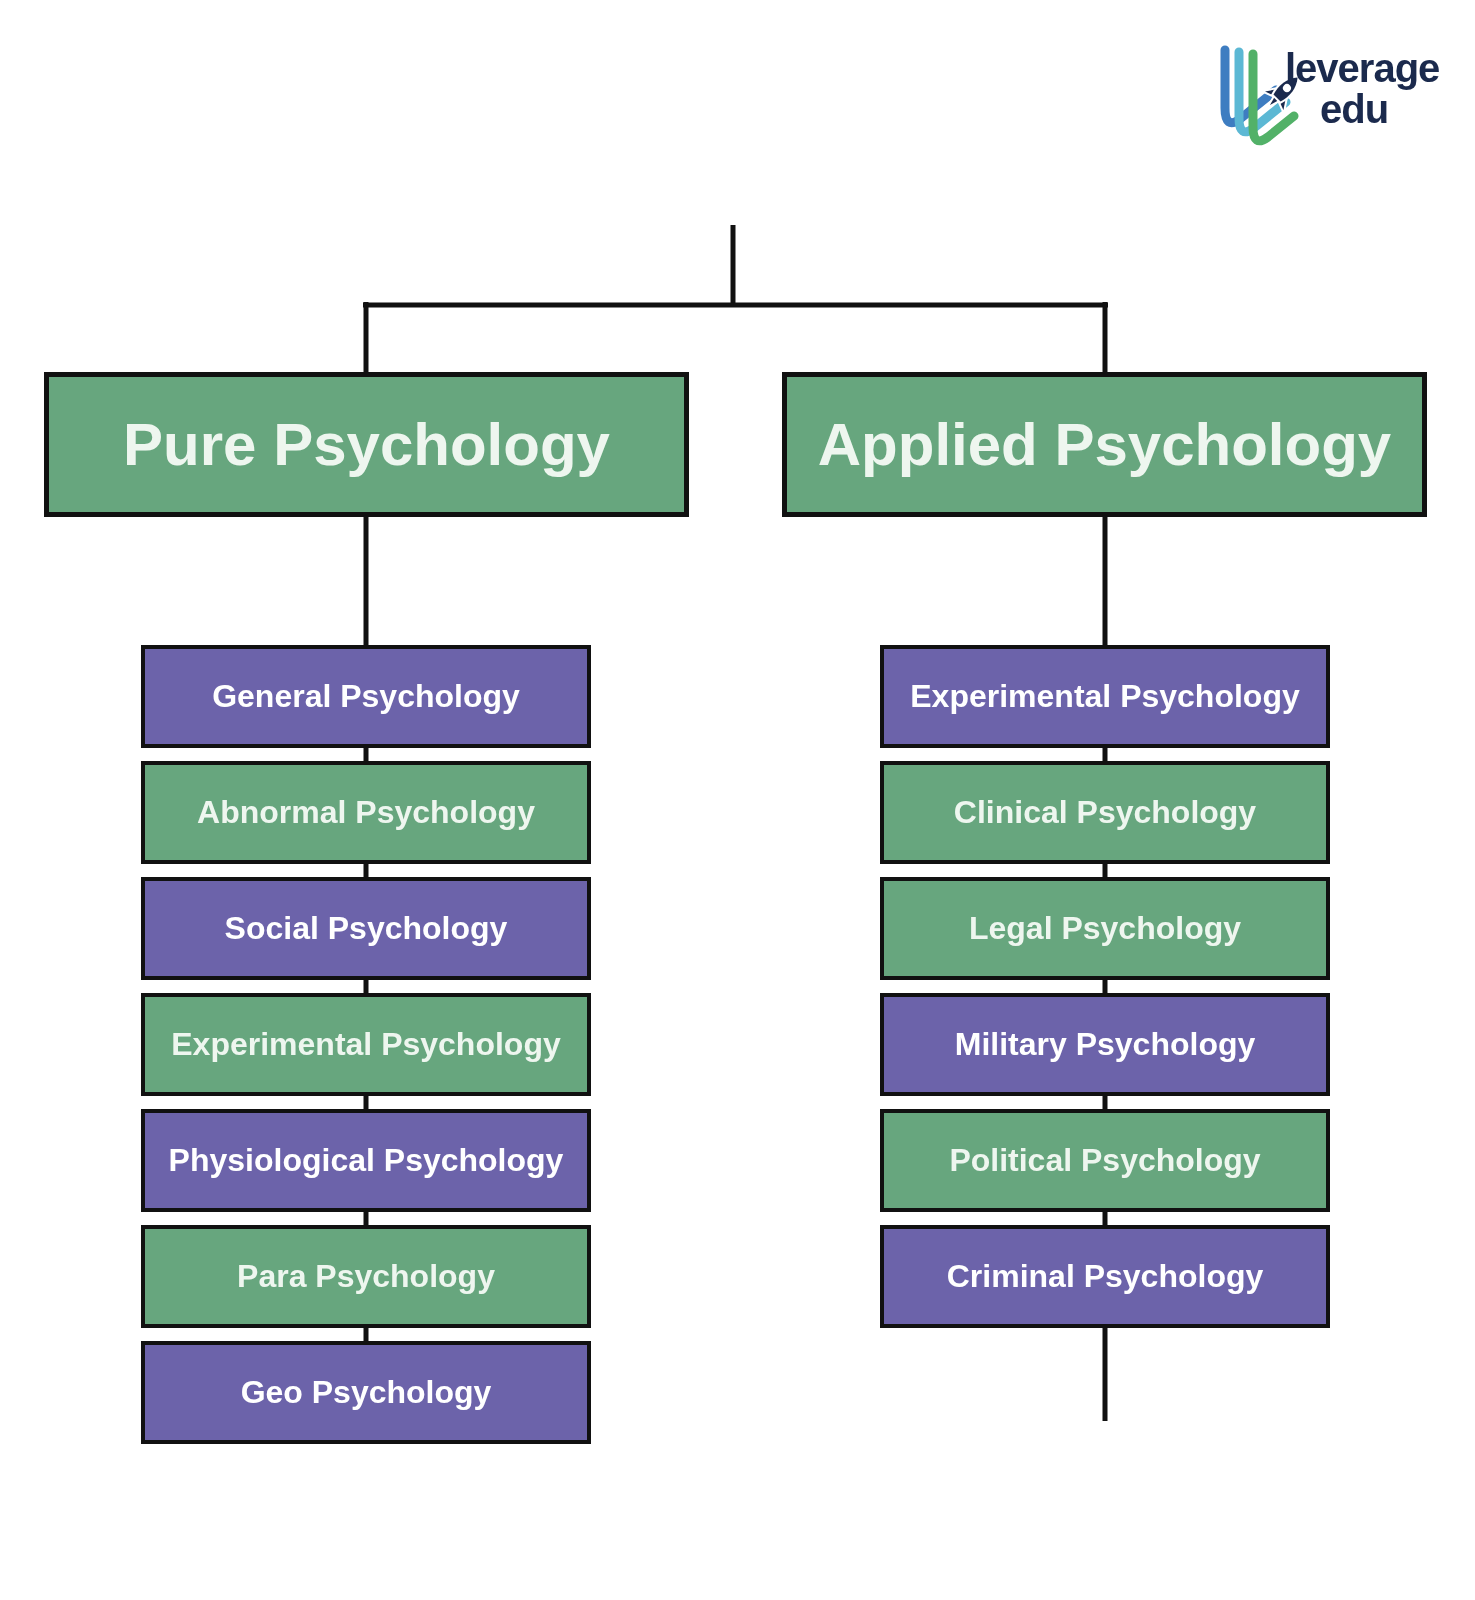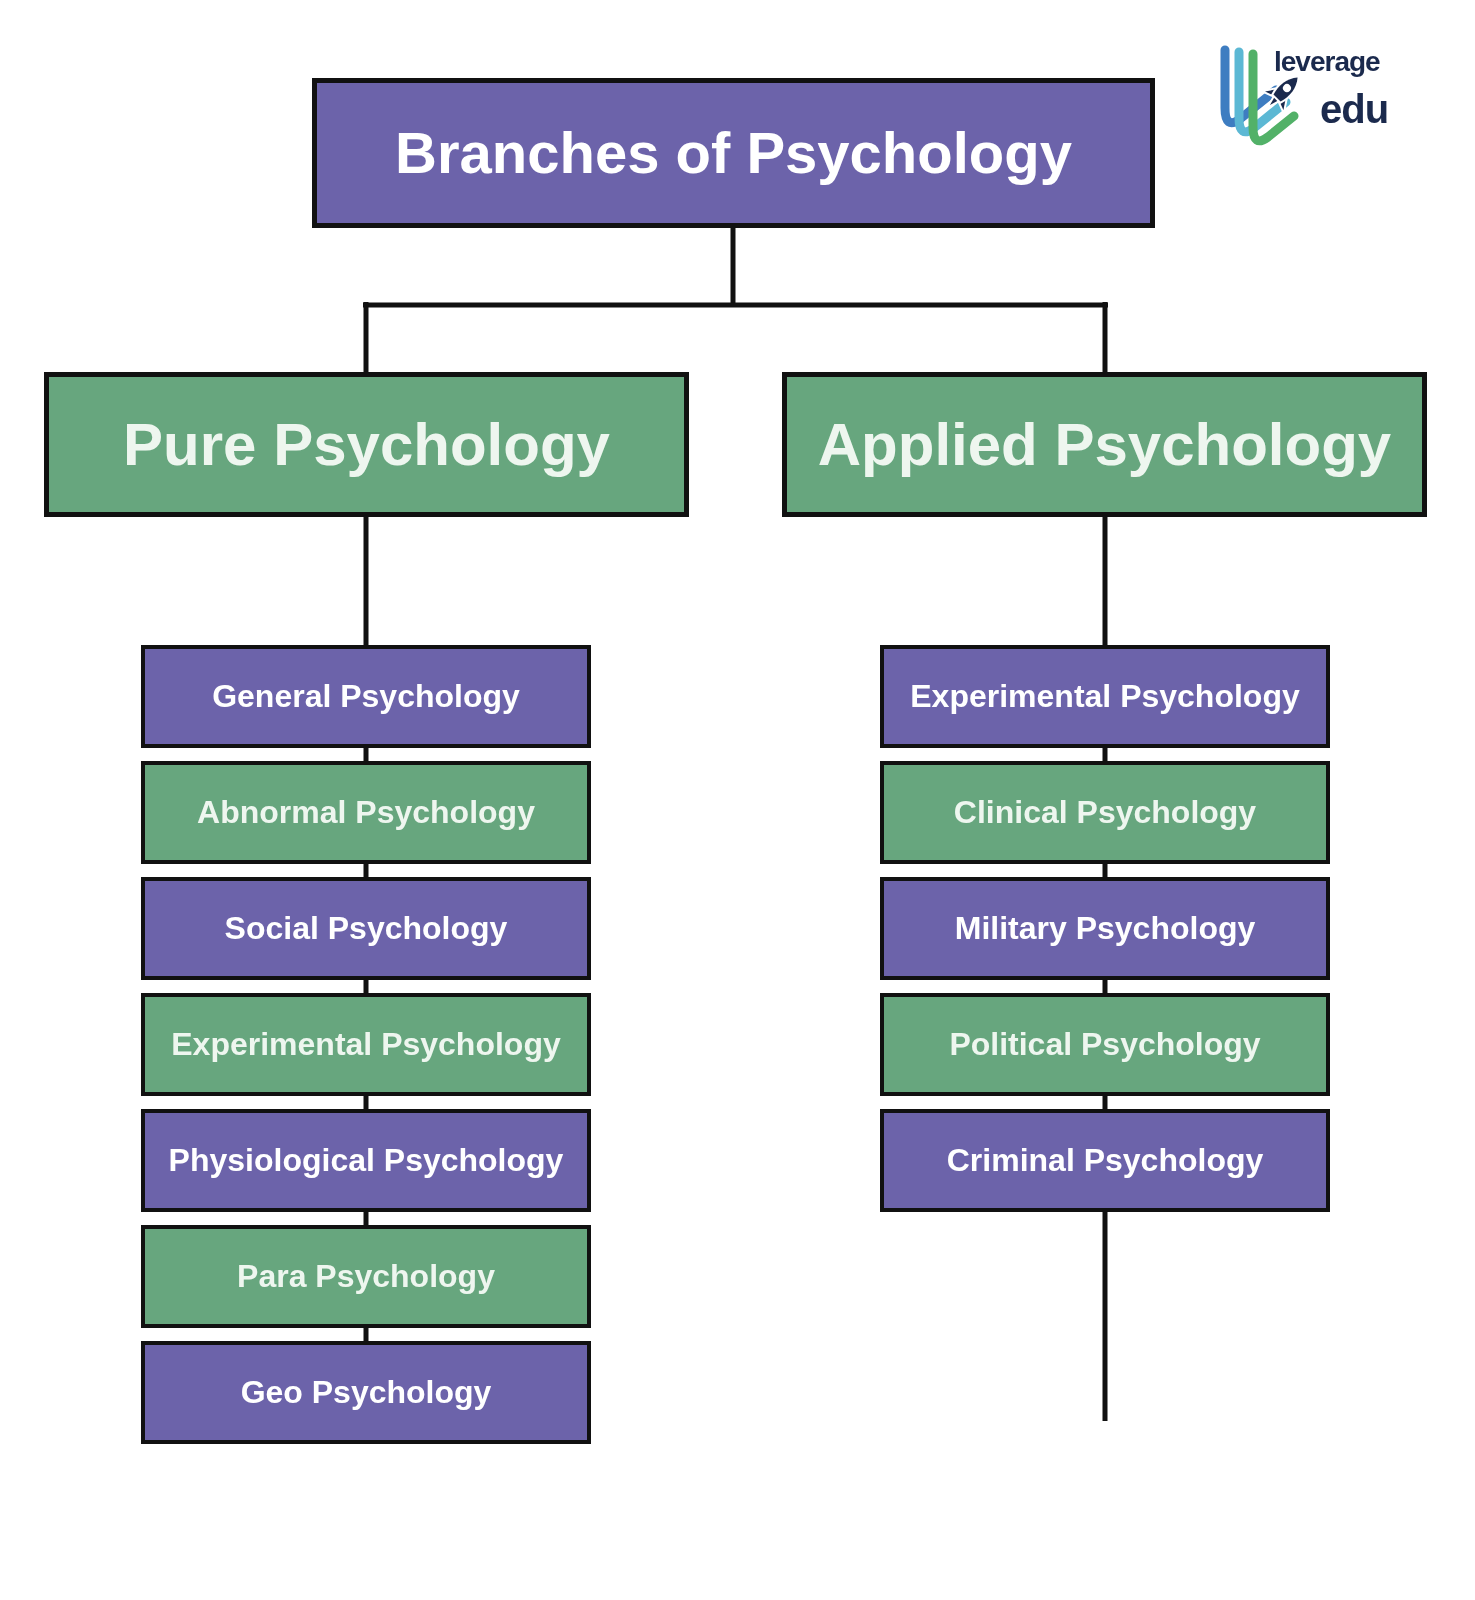--- a/index.html
+++ b/index.html
@@ -85,56 +85,56 @@
   .logo-stroke.s-green { stroke: var(--logo-green, #52b168); }
   .rocket-body { fill: var(--logo-navy, #1b2a4d); stroke: #ffffff; stroke-width: 4; paint-order: stroke; }
   .rocket-window { fill: #ffffff; }
   .logo-word {
     position: absolute;
     font-weight: bold;
     color: var(--logo-navy, #1b2a4d);
     letter-spacing: -1px;
     line-height: 1;
   }
-  .logo-word.w1 { left: 82px;  top: 12px; font-size: 28px; }
+  .logo-word.w1 { left: 93px;  top: 12px; font-size: 40px; }
   .logo-word.w2 { left: 128px; top: 53px; font-size: 40px; }
 </style>
 </head>
 <body>
 
 <div class="canvas">
 
   <svg class="connectors" viewBox="0 0 1475 1600" xmlns="http://www.w3.org/2000/svg" aria-hidden="true">
     <line class="conn" x1="733" y1="225" x2="733" y2="307"></line>
     <line class="conn" x1="363" y1="305" x2="1108" y2="305"></line>
     <line class="conn" x1="366" y1="302" x2="366" y2="375"></line>
     <line class="conn" x1="1105" y1="302" x2="1105" y2="375"></line>
     <line class="conn" x1="366" y1="514" x2="366" y2="1421"></line>
     <line class="conn" x1="1105" y1="514" x2="1105" y2="1421"></line>
   </svg>
 
-  <div class="node root v-purple">Branches of Psychology</div>
 
   <div class="node parent applied v-green">Applied Psychology</div>
 
   <div class="node parent pure v-green">Pure Psychology</div>
 
   <div class="column left">
     <div class="node child v-purple">General Psychology</div>
     <div class="node child v-green">Abnormal Psychology</div>
     <div class="node child v-purple">Social Psychology</div>
     <div class="node child v-green">Experimental Psychology</div>
     <div class="node child v-purple">Physiological Psychology</div>
     <div class="node child v-green">Para Psychology</div>
     <div class="node child v-purple">Geo Psychology</div>
   </div>
 
   <div class="column right">
     <div class="node child v-purple">Experimental Psychology</div>
     <div class="node child v-green">Clinical Psychology</div>
+    <div class="node child v-green">Legal Psychology</div>
     <div class="node child v-purple">Military Psychology</div>
     <div class="node child v-green">Political Psychology</div>
     <div class="node child v-purple">Criminal Psychology</div>
   </div>
 
   <div class="logo">
     <svg class="logo-icon" viewBox="0 0 120 120" xmlns="http://www.w3.org/2000/svg" aria-hidden="true">
       <path class="logo-stroke s-blue" d="M 33,12 L 33,70 Q 33,92 48,81 L 84,52"></path>
       <path class="logo-stroke s-teal" d="M 47,14 L 47,80 Q 47,101 62,90 L 94,64"></path>
       <path class="logo-stroke s-green" d="M 61,16 L 61,89 Q 61,110 76,99 L 102,78"></path>

